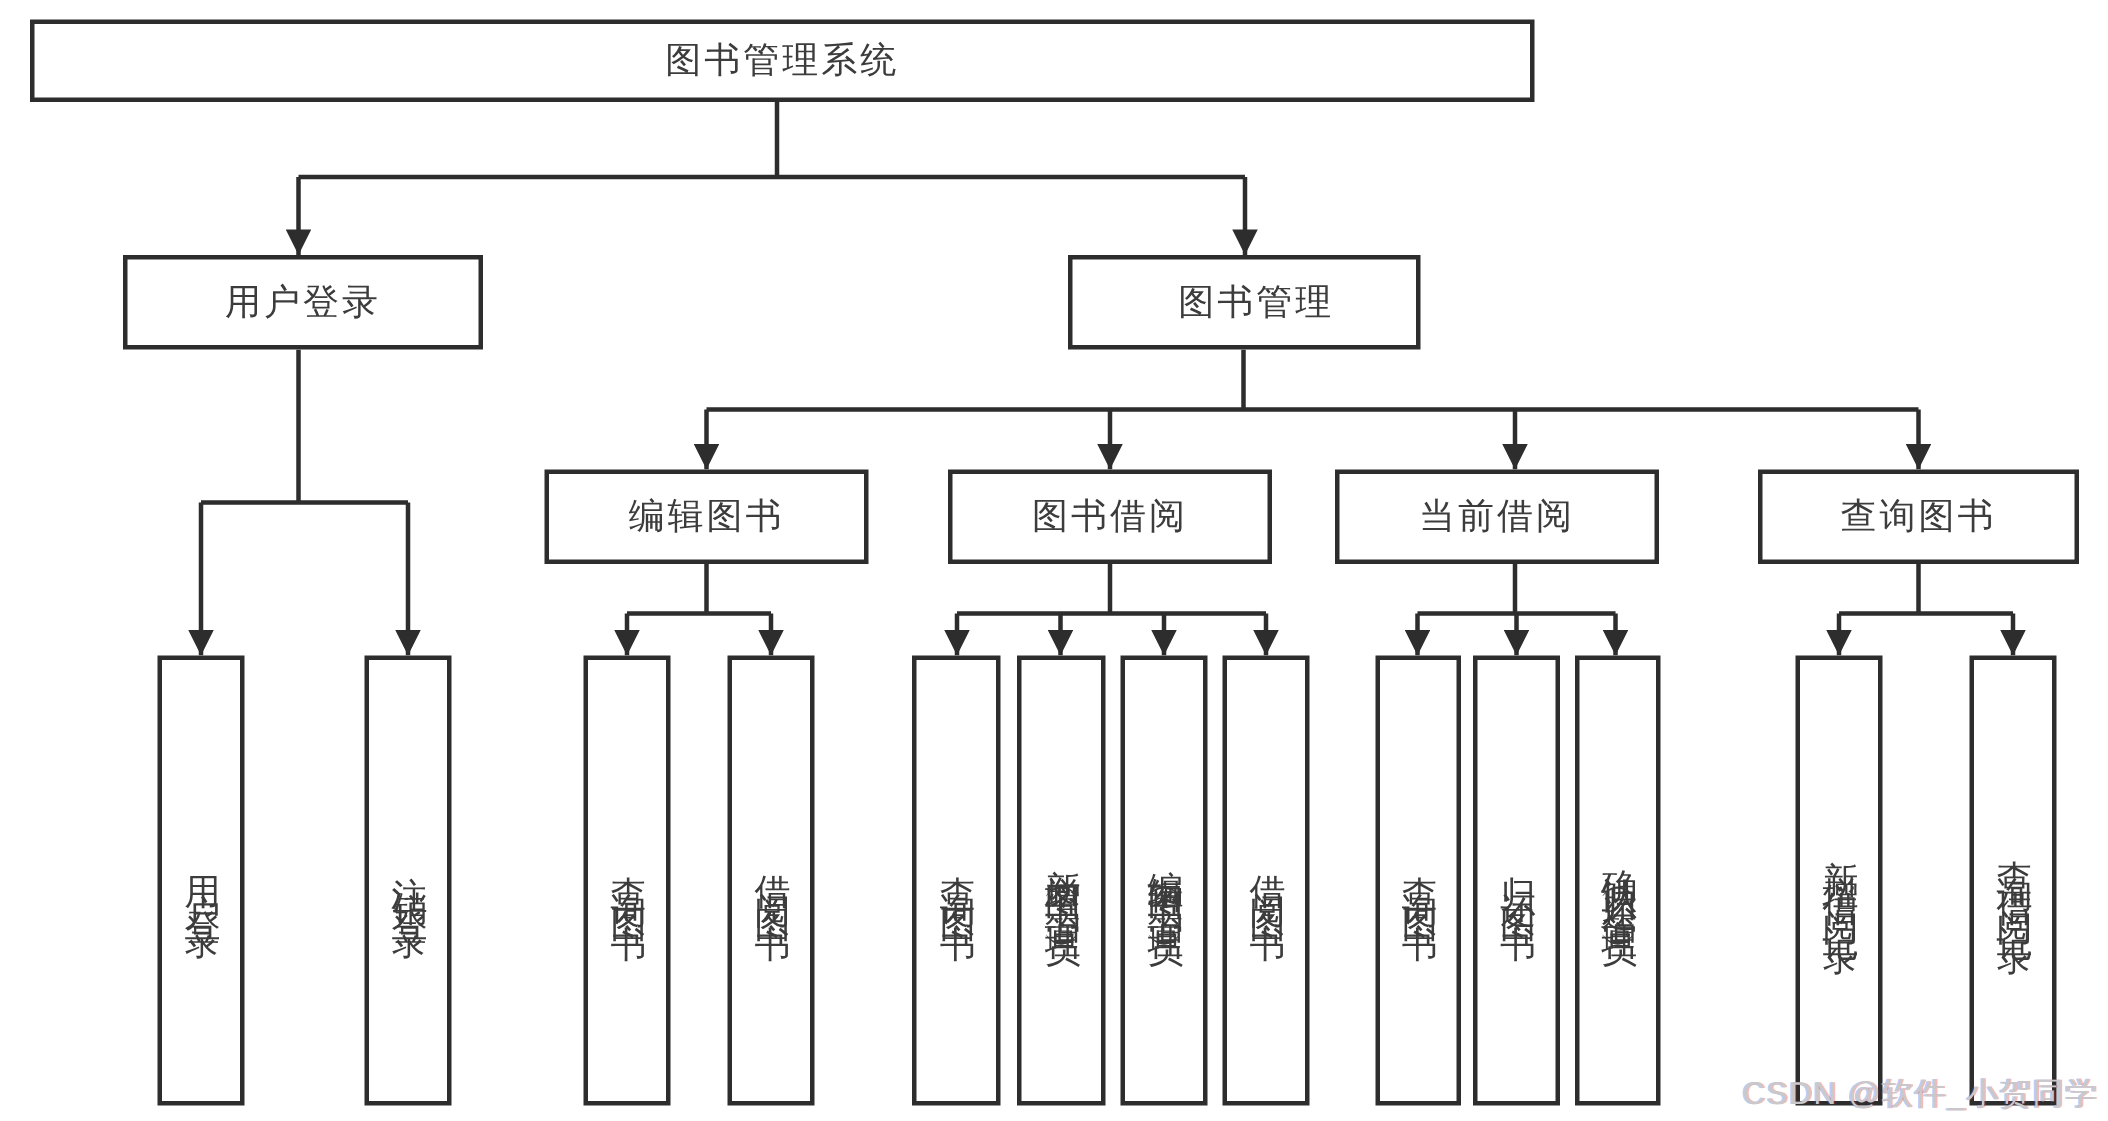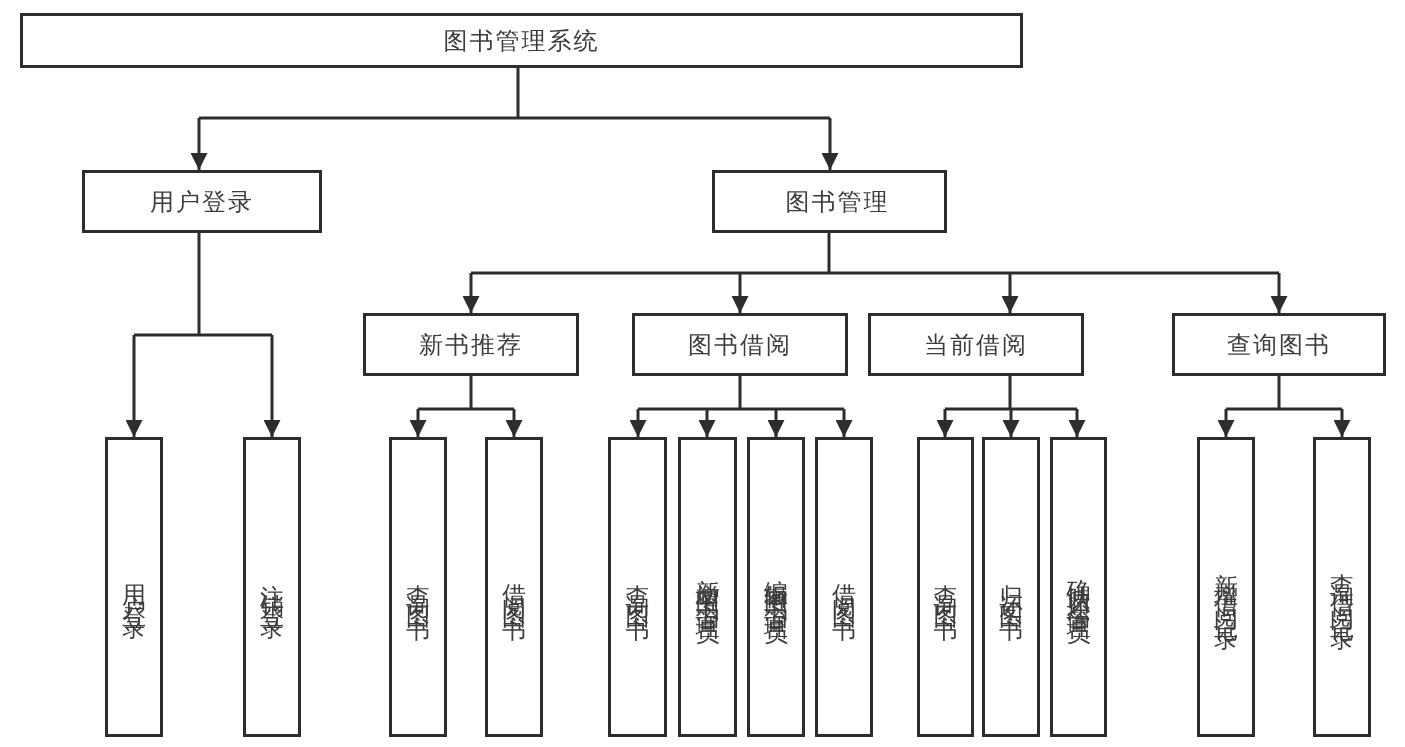--- a/index.html
+++ b/index.html
@@ -93,32 +93,33 @@
       <line x1="1077" y1="409" x2="1077" y2="437" marker-end="url(#arrow)"></line>
       <line x1="1226" y1="409" x2="1226" y2="437" marker-end="url(#arrow)"></line>
       <line x1="1342" y1="409" x2="1342" y2="437" marker-end="url(#arrow)"></line>
     </g>
   </svg>
 
   <div id="nodes">
       <div class="node h" style="left: 20px; top: 13px; width: 1003px; height: 55px;">图书管理系统</div>
       <div class="node h" style="left: 82px; top: 170px; width: 240px; height: 63px;">用户登录</div>
       <div class="node h" style="left: 712px; top: 170px; width: 235px; height: 63px; padding-left: 16px;">图书管理</div>
-      <div class="node h" style="left: 363px; top: 313px; width: 216px; height: 63px;">新书推荐</div>
+      <div class="node h" style="left: 363px; top: 313px; width: 216px; height: 63px;">编辑图书</div>
       <div class="node h" style="left: 632px; top: 313px; width: 216px; height: 63px;">图书借阅</div>
-      <div class="node h" style="left: 868px; top: 313px; width: 216px; height: 63px;">当前借阅</div>
+      <div class="node h" style="left: 890px; top: 313px; width: 216px; height: 63px;">当前借阅</div>
       <div class="node h" style="left: 1172px; top: 313px; width: 214px; height: 63px;">查询图书</div>
       <div class="node v" style="left: 105px; top: 437px; width: 58px; height: 300px;">用户登录</div>
       <div class="node v" style="left: 243px; top: 437px; width: 58px; height: 300px;">注销登录</div>
       <div class="node v" style="left: 389px; top: 437px; width: 58px; height: 300px;">查询图书</div>
       <div class="node v" style="left: 485px; top: 437px; width: 58px; height: 300px;">借阅图书</div>
       <div class="node v" style="left: 608px; top: 437px; width: 59px; height: 300px;">查询图书</div>
       <div class="node v tight" style="left: 678px; top: 437px; width: 59px; height: 300px;">新增图书（管理员）</div>
       <div class="node v tight" style="left: 747px; top: 437px; width: 58px; height: 300px;">编辑图书（管理员）</div>
       <div class="node v" style="left: 815px; top: 437px; width: 58px; height: 300px;">借阅图书</div>
       <div class="node v" style="left: 917px; top: 437px; width: 57px; height: 300px;">查询图书</div>
       <div class="node v" style="left: 982px; top: 437px; width: 58px; height: 300px;">归还图书</div>
       <div class="node v tight" style="left: 1050px; top: 437px; width: 57px; height: 300px;">确认归还（管理员）</div>
       <div class="node v" style="left: 1197px; top: 437px; width: 58px; height: 300px;">新增借阅记录</div>
       <div class="node v" style="left: 1313px; top: 437px; width: 58px; height: 300px;">查询借阅记录</div>
     </div>
 
+  <div class="watermark">CSDN @软件_小贺同学</div>
 </div>
 
 </body></html>

